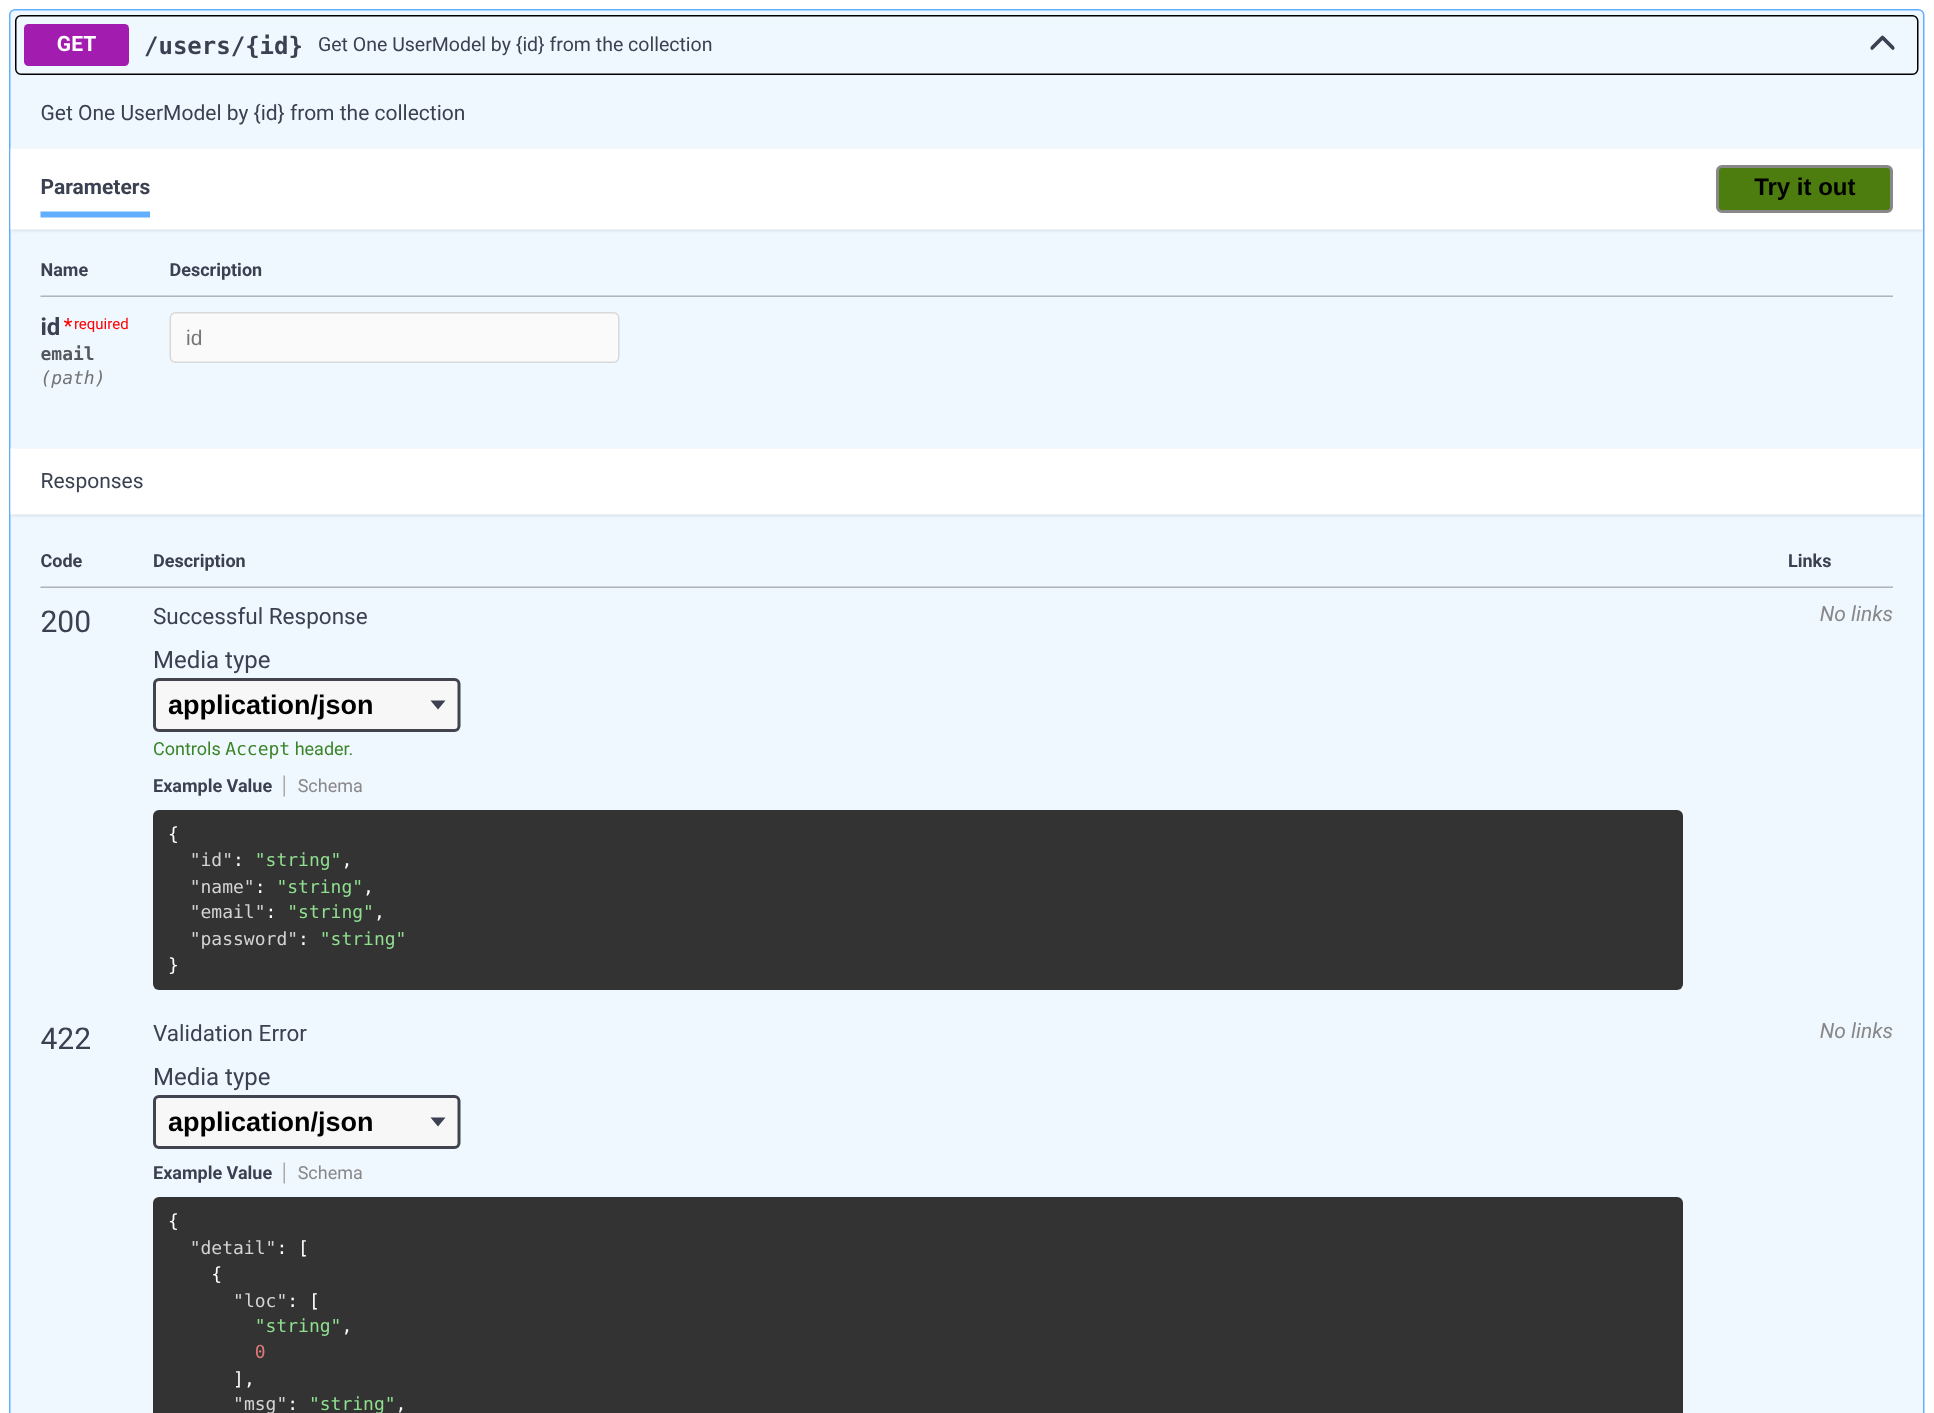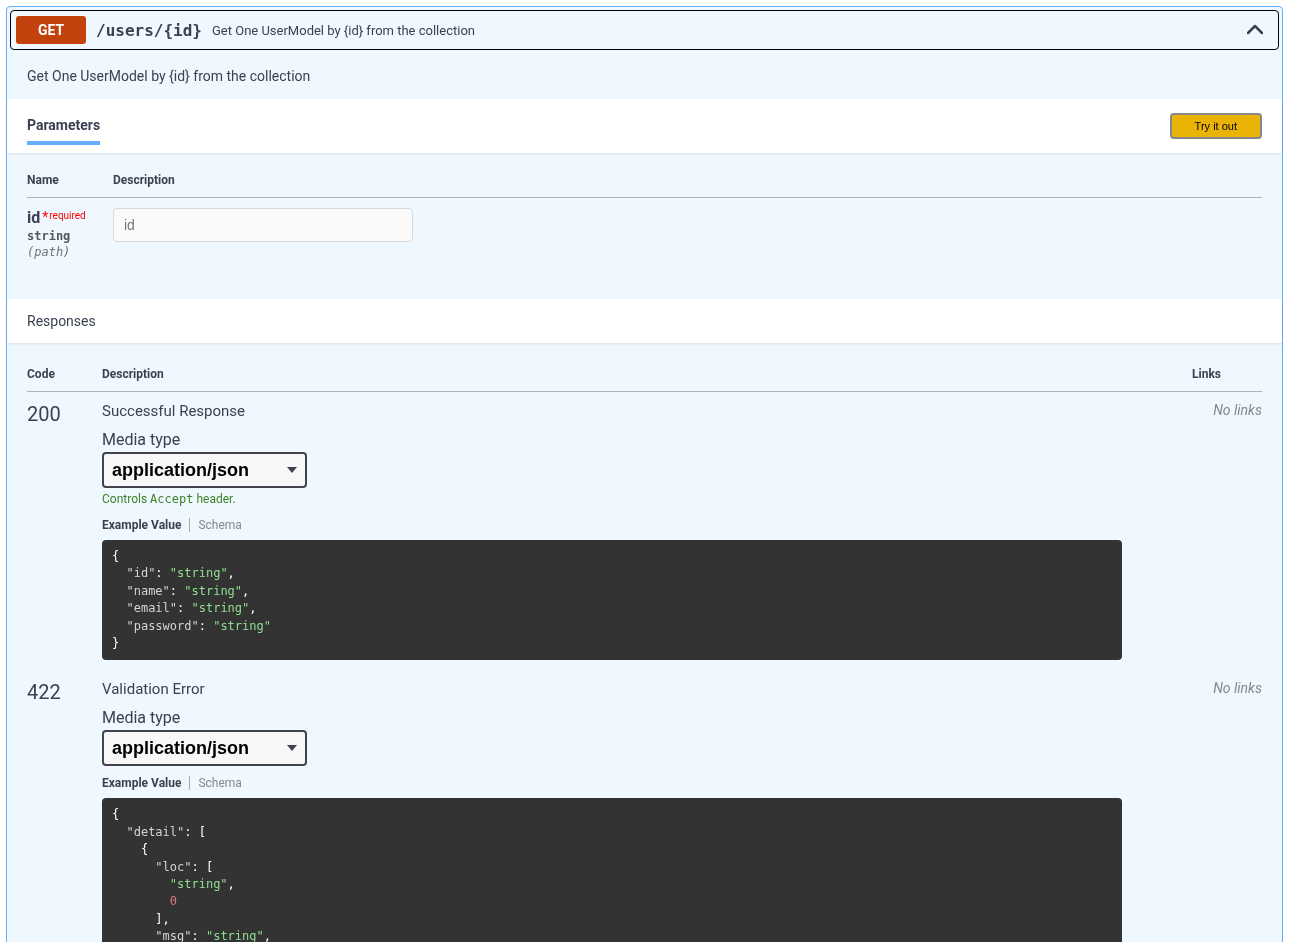--- a/index.html
+++ b/index.html
@@ -1,28 +1,28 @@
 <!DOCTYPE html>
 <html><head>
 <meta charset="utf-8">
 <style>
 * { box-sizing: border-box; margin: 0; padding: 0; }
 body { font-family: -apple-system, BlinkMacSystemFont, "Segoe UI", Roboto, sans-serif; background: #fff; padding: 6px; font-size: 14px; color: #3b4151; }
 .opblock { border: 1px solid #61affe; border-radius: 4px; background: #eff7ff; }
 .opblock-summary { display: flex; align-items: center; padding: 5px; border: 1px solid #000; border-radius: 4px; margin: 3px; cursor: pointer; }
-.method-badge { background: #c2410c; color: #fff; font-weight: 700; padding: 6px 15px; border-radius: 3px; font-size: 14px; min-width: 70px; text-align: center; }
+.method-badge { background: #a21caf; color: #fff; font-weight: 700; padding: 6px 15px; border-radius: 3px; font-size: 14px; min-width: 70px; text-align: center; }
 .summary-path { font-family: ui-monospace, Menlo, Consolas, monospace; font-weight: 600; font-size: 16px; padding: 0 10px; color: #3b4151; }
 .summary-desc { font-size: 13px; color: #3b4151; flex: 1; }
 .summary-arrow { padding: 0 10px; }
 .opblock-body { padding: 0; }
 .opblock-description { padding: 15px 20px; font-size: 14px; }
 .section-header { display: flex; align-items: center; justify-content: space-between; padding: 8px 20px; background: #fff; box-shadow: 0 1px 2px rgba(0,0,0,.1); }
 .section-header h4 { font-size: 14px; font-weight: 700; }
 .tab-underline { border-bottom: 4px solid #61affe; display: inline-block; padding: 10px 0 8px; }
-.try-out-btn { background: #eab308; border: 2px solid #888; border-radius: 4px; padding: 5px 23px; font-weight: 400; font-size: 11px; cursor: pointer; }
+.try-out-btn { background: #4d7c0f; border: 2px solid #888; border-radius: 4px; padding: 5px 23px; font-weight: 700; font-size: 16px; cursor: pointer; }
 .params-table { width: calc(100% - 40px); margin: 10px 20px 30px; border-collapse: collapse; }
 .params-table thead th { text-align: left; font-size: 12px; font-weight: 700; padding: 10px 0; border-bottom: 1px solid rgba(59,65,81,.2); }
 .params-table td { padding: 10px 0; vertical-align: top; }
 .params-table .col-name { width: 86px; }
 .param-name { font-weight: 700; font-size: 16px; }
 .param-required { color: #f00; font-size: 10px; padding-left: 2px; position: relative; top: -4px; }
 .param-required::before { content: "*"; font-size: 14px; position: relative; top: 3px; margin-right: 1px; }
 .param-type { font-family: ui-monospace, Menlo, Consolas, monospace; font-size: 12px; font-weight: 600; color: #55595f; padding: 2px 0; }
 .param-in { font-family: ui-monospace, Menlo, Consolas, monospace; font-size: 12px; color: #737373; font-style: italic; }
 .param-input { width: 300px; padding: 8px 10px; border: 1px solid #d9d9d9; border-radius: 4px; font-size: 14px; background: #fafafa; }
@@ -80,21 +80,21 @@
       <thead>
         <tr>
           <th class="col-name">Name</th>
           <th>Description</th>
         </tr>
       </thead>
       <tbody id="params-body">
           <tr>
             <td class="col-name">
               <div><span class="param-name">id</span><span class="param-required">required</span></div>
-              <div class="param-type">string</div>
+              <div class="param-type">email</div>
               <div class="param-in">(path)</div>
             </td>
             <td><input class="param-input" placeholder="id" disabled="" style=""></td>
           </tr>
         </tbody>
     </table>
 
     <div class="responses-header">
       <h4>Responses</h4>
     </div>

